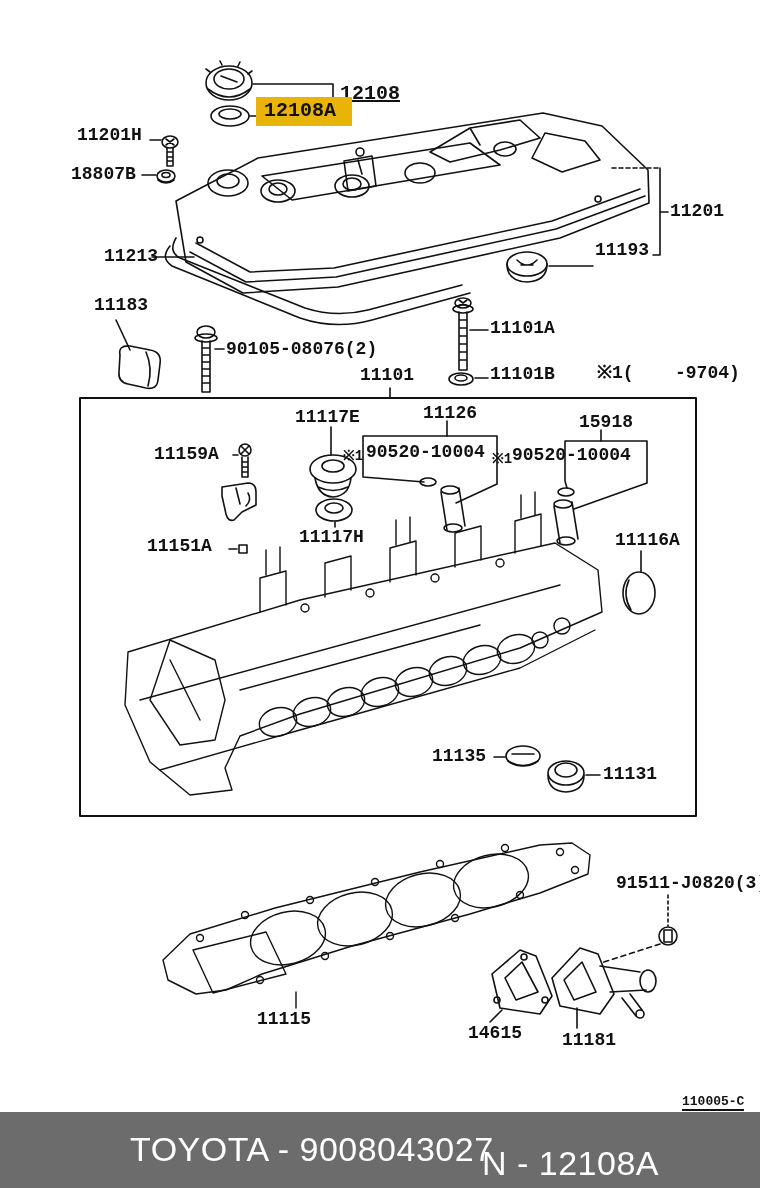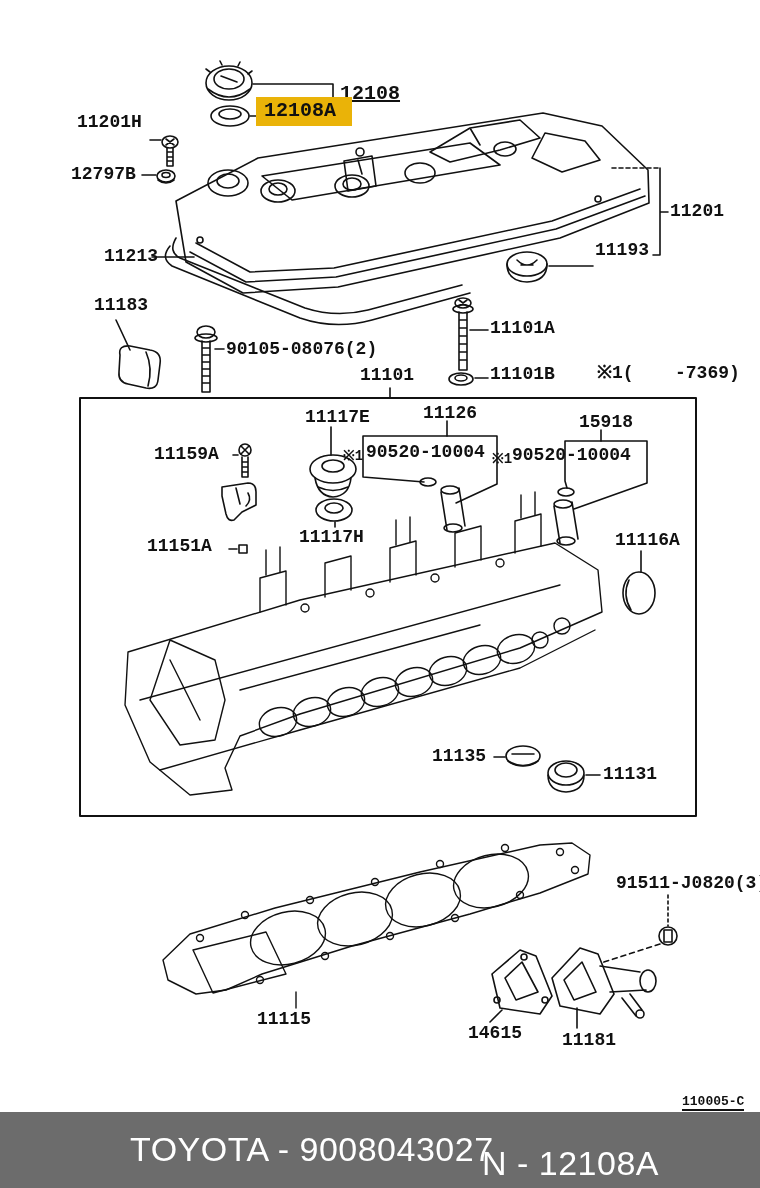--- a/index.html
+++ b/index.html
@@ -257,33 +257,33 @@
       <path d="M600,966 L640,972 M610,992 L646,990"></path>
       <ellipse cx="648" cy="981" rx="8" ry="11"></ellipse>
       <path d="M622,998 L636,1016 M630,994 L642,1010"></path>
       <circle cx="640" cy="1014" r="4"></circle>
       <path d="M577,1008 V1028"></path>
     </g>
   </svg>
 
   <div class="lbl big" style="left:340px;top:84px">12108</div>
   <div class="lbl hl" style="left:256px;top:97px">12108A</div>
-  <div class="lbl" style="left:77px;top:113px">11201H</div>
-  <div class="lbl" style="left:71px;top:165px">12797B</div>
+  <div class="lbl" style="left:77px;top:126px">11201H</div>
+  <div class="lbl" style="left:71px;top:165px">18807B</div>
   <div class="lbl" style="left:670px;top:202px">11201</div>
   <div class="lbl" style="left:595px;top:241px">11193</div>
   <div class="lbl" style="left:104px;top:247px">11213</div>
   <div class="lbl" style="left:94px;top:296px">11183</div>
   <div class="lbl" style="left:226px;top:340px">90105-08076(2)</div>
   <div class="lbl" style="left:490px;top:319px">11101A</div>
   <div class="lbl" style="left:490px;top:365px">11101B</div>
   <div class="lbl" style="left:597px;top:364px">※1(</div>
-  <div class="lbl" style="left:675px;top:364px">-7369)</div>
+  <div class="lbl" style="left:675px;top:364px">-9704)</div>
   <div class="lbl" style="left:360px;top:366px">11101</div>
-  <div class="lbl" style="left:305px;top:408px">11117E</div>
+  <div class="lbl" style="left:295px;top:408px">11117E</div>
   <div class="lbl" style="left:423px;top:404px">11126</div>
   <div class="lbl" style="left:579px;top:413px">15918</div>
   <div class="lbl" style="left:154px;top:445px">11159A</div>
   <div class="lbl marker" style="left:343px;top:449px">※1</div>
   <div class="lbl" style="left:366px;top:443px">90520-10004</div>
   <div class="lbl marker" style="left:492px;top:452px">※1</div>
   <div class="lbl" style="left:512px;top:446px">90520-10004</div>
   <div class="lbl" style="left:299px;top:528px">11117H</div>
   <div class="lbl" style="left:147px;top:537px">11151A</div>
   <div class="lbl" style="left:615px;top:531px">11116A</div>

